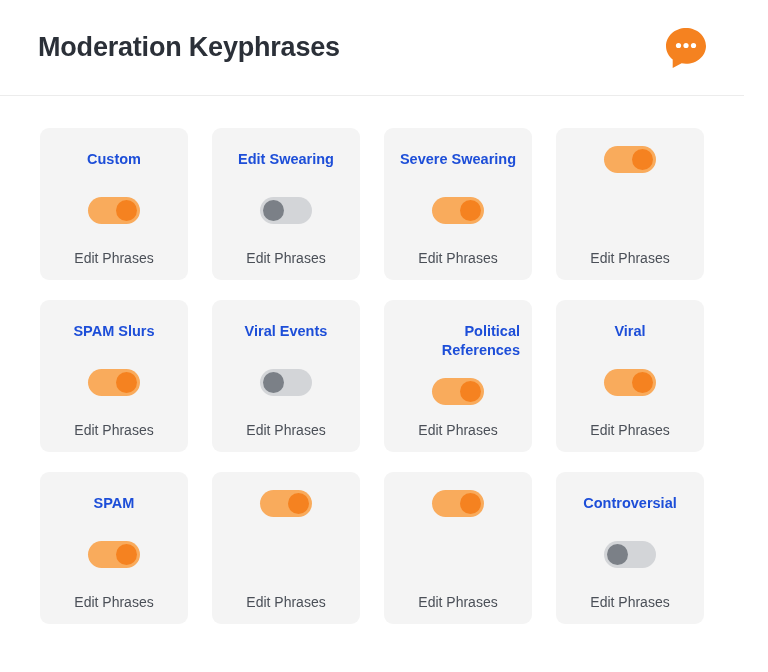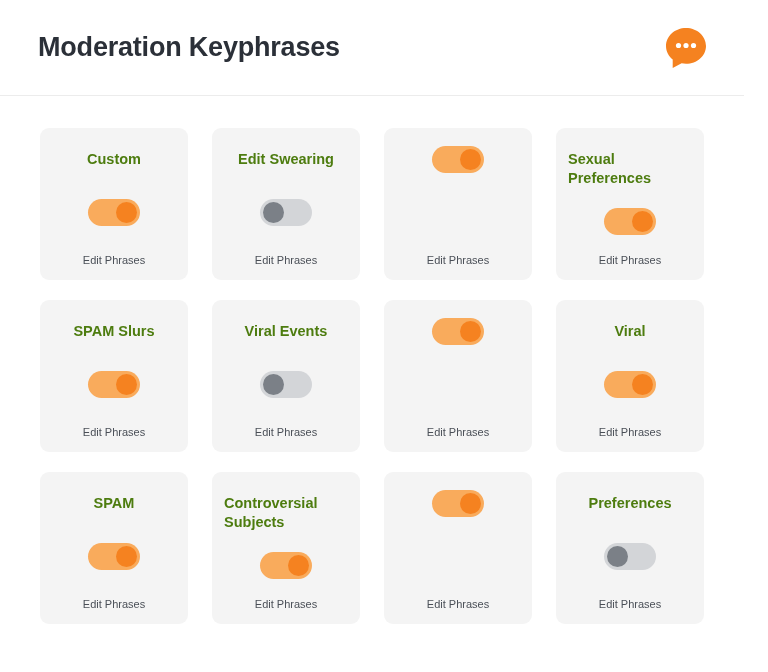--- a/index.html
+++ b/index.html
@@ -69,22 +69,22 @@
     box-sizing: border-box;
     padding: 14px 10px 14px 10px;
     display: flex;
     flex-direction: column;
     align-items: center;
     justify-content: space-between;
   }
   .card-title {
     font-size: 14.5px;
     font-weight: bold;
-    color: #4d7c0f;
-    text-align: left;
+    color: #1d4ed8;
+    text-align: right;
     line-height: 1.28;
     margin: 8px 0 0 0;
     padding: 0 2px;
   }
 
   
   .toggle {
     width: 52px;
     height: 27px;
     border-radius: 14px;
@@ -109,21 +109,21 @@
   }
   .toggle.off {
     background: #d3d5d8;
   }
   .toggle.off .knob {
     left: 3px;
     background: #7b8087;
   }
 
   .edit-link {
-    font-size: 11px;
+    font-size: 14px;
     color: #4a4f57;
     text-align: center;
     margin: 0;
     cursor: pointer;
   }
 </style>
 </head>
 <body>
 
 <div class="page">
@@ -153,28 +153,28 @@
 
       <div class="card">
         <div class="card-title">Edit Swearing</div>
         <div class="toggle off">
             <span class="knob"></span>
           </div>
         <div class="edit-link">Edit Phrases</div>
       </div>
 
       <div class="card">
-        <div class="toggle on">
-            <span class="knob"></span>
-          </div>
-        <div class="edit-link">Edit Phrases</div>
-      </div>
-
-      <div class="card">
-        <div class="card-title">Sexual Preferences</div>
+        <div class="card-title">Severe Swearing</div>
+        <div class="toggle on">
+            <span class="knob"></span>
+          </div>
+        <div class="edit-link">Edit Phrases</div>
+      </div>
+
+      <div class="card">
         <div class="toggle on">
             <span class="knob"></span>
           </div>
         <div class="edit-link">Edit Phrases</div>
       </div>
 
       <div class="card">
         <div class="card-title">SPAM Slurs</div>
         <div class="toggle on">
             <span class="knob"></span>
@@ -184,20 +184,21 @@
 
       <div class="card">
         <div class="card-title">Viral Events</div>
         <div class="toggle off">
             <span class="knob"></span>
           </div>
         <div class="edit-link">Edit Phrases</div>
       </div>
 
       <div class="card">
+        <div class="card-title">Political References</div>
         <div class="toggle on">
             <span class="knob"></span>
           </div>
         <div class="edit-link">Edit Phrases</div>
       </div>
 
       <div class="card">
         <div class="card-title">Viral</div>
         <div class="toggle on">
             <span class="knob"></span>
@@ -207,36 +208,35 @@
 
       <div class="card">
         <div class="card-title">SPAM</div>
         <div class="toggle on">
             <span class="knob"></span>
           </div>
         <div class="edit-link">Edit Phrases</div>
       </div>
 
       <div class="card">
-        <div class="card-title">Controversial Subjects</div>
-        <div class="toggle on">
-            <span class="knob"></span>
-          </div>
-        <div class="edit-link">Edit Phrases</div>
-      </div>
-
-      <div class="card">
-        <div class="toggle on">
-            <span class="knob"></span>
-          </div>
-        <div class="edit-link">Edit Phrases</div>
-      </div>
-
-      <div class="card">
-        <div class="card-title">Preferences</div>
+        <div class="toggle on">
+            <span class="knob"></span>
+          </div>
+        <div class="edit-link">Edit Phrases</div>
+      </div>
+
+      <div class="card">
+        <div class="toggle on">
+            <span class="knob"></span>
+          </div>
+        <div class="edit-link">Edit Phrases</div>
+      </div>
+
+      <div class="card">
+        <div class="card-title">Controversial</div>
         <div class="toggle off">
             <span class="knob"></span>
           </div>
         <div class="edit-link">Edit Phrases</div>
       </div>
 
     </div>
   </div>
 
 </div>

